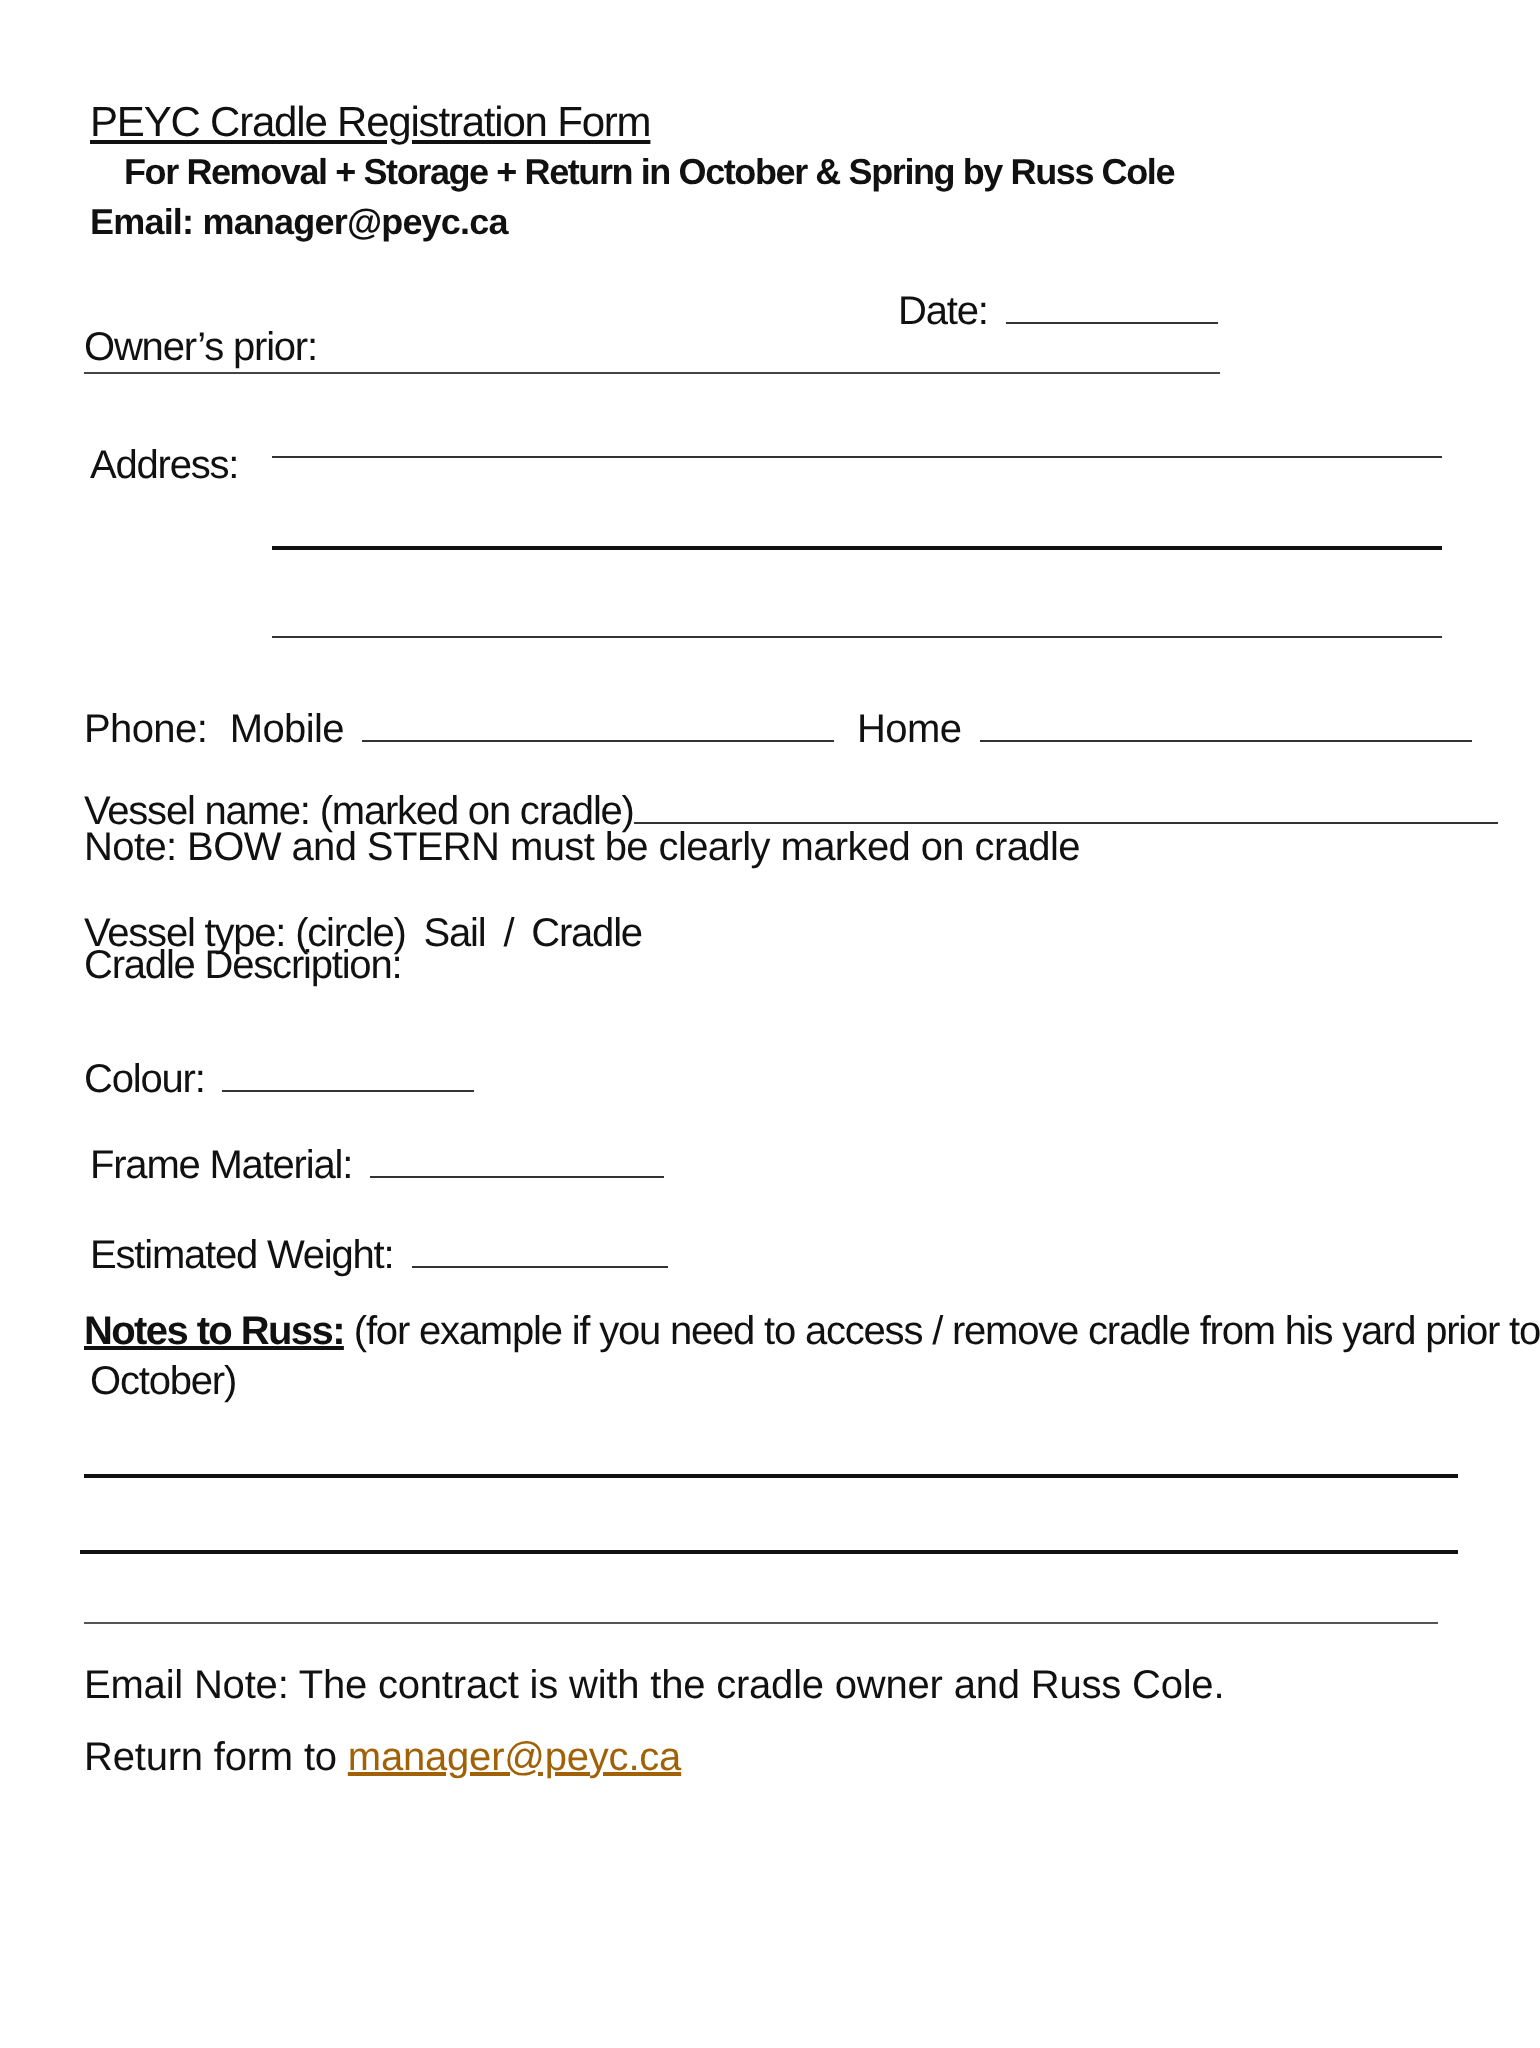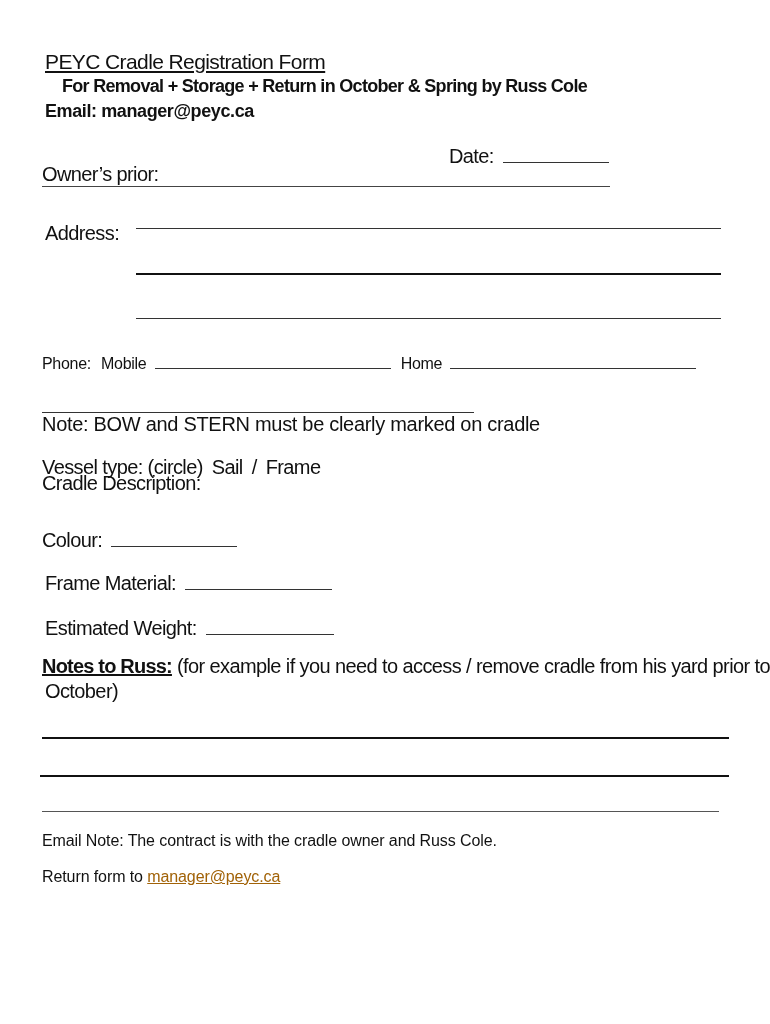--- a/index.html
+++ b/index.html
@@ -22,21 +22,21 @@
       letter-spacing: -0.4px;
       color: #111;
     }
     .title-u { text-decoration: underline; font-weight: normal; }
     .lbl {
       font-size: 20px;
       letter-spacing: -0.6px;
       color: #111;
     }
     .lbl-reg {
-      font-size: 16px;
+      font-size: 20px;
       letter-spacing: -0.1px;
       color: #111;
     }
     .line {
       position: absolute;
       height: 0;
       border-bottom: 1.3px solid #333;
     }
     .line.thick { border-bottom: 2px solid #111; }
     .field-line {
@@ -76,29 +76,29 @@
 
 <div class="abs lbl-reg" style="left:42px; top:354px; letter-spacing:-0.3px;">
   <span>Phone:</span>
   <span style="margin-left:6px;">Mobile</span>
   <span class="field-line" style="width:236px;"></span>
   <span style="margin-left:6px;">Home</span>
   <span class="field-line" style="width:246px;"></span>
 </div>
 
 <div class="abs lbl" style="left:42px; top:395px;">
-  <span class="field-line" style="width:432px; margin-left:0;"></span>
+  <span>Vessel name: (marked on cradle)</span><span class="field-line" style="width:432px; margin-left:0;"></span>
 </div>
 <div class="abs lbl" style="left:42px; top:413px; letter-spacing:-0.3px;">Note: BOW and STERN must be clearly marked on cradle</div>
 
 <div class="abs lbl" style="left:42px; top:456px;">
   <span>Vessel type: (circle)</span>
   <span style="margin-left:4px;">Sail</span>
   <span style="margin-left:4px;">/</span>
-  <span style="margin-left:4px;">Frame</span>
+  <span style="margin-left:4px;">Cradle</span>
 </div>
 
 <div class="abs lbl" style="left:42px; top:472px;text-align:center;">Cradle Description:</div>
 
 <div class="abs lbl" style="left:42px; top:529px;">
   <span>Colour:</span>
   <span class="field-line" style="width:126px;"></span>
 </div>
 
 <div class="abs lbl" style="left:45px; top:572px;">

